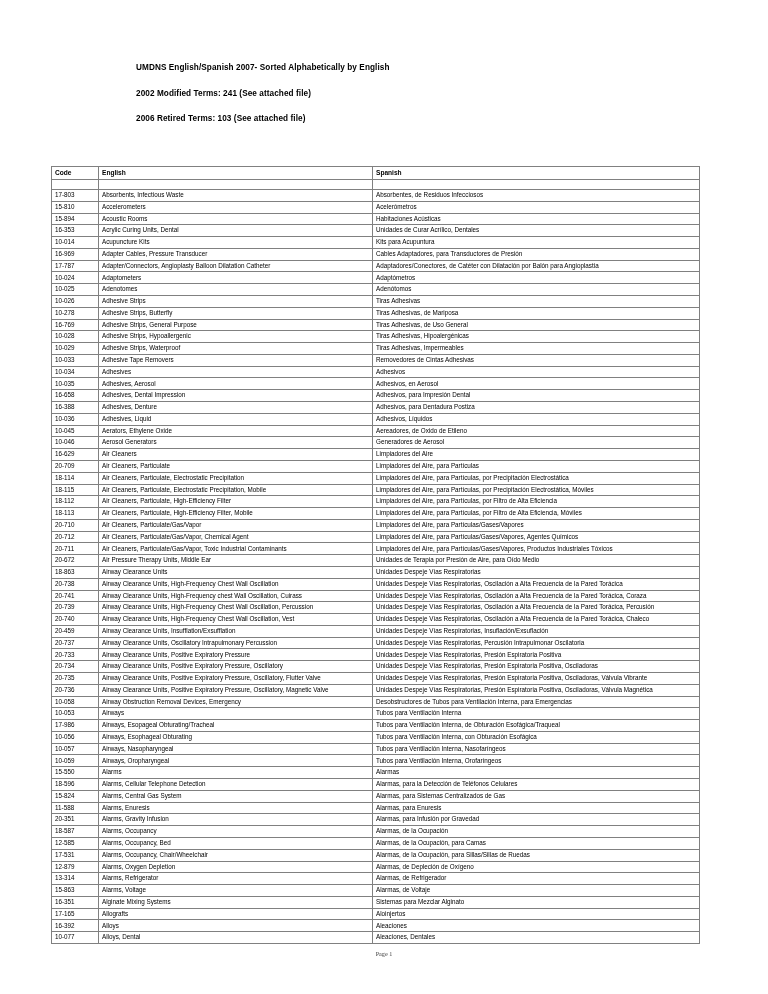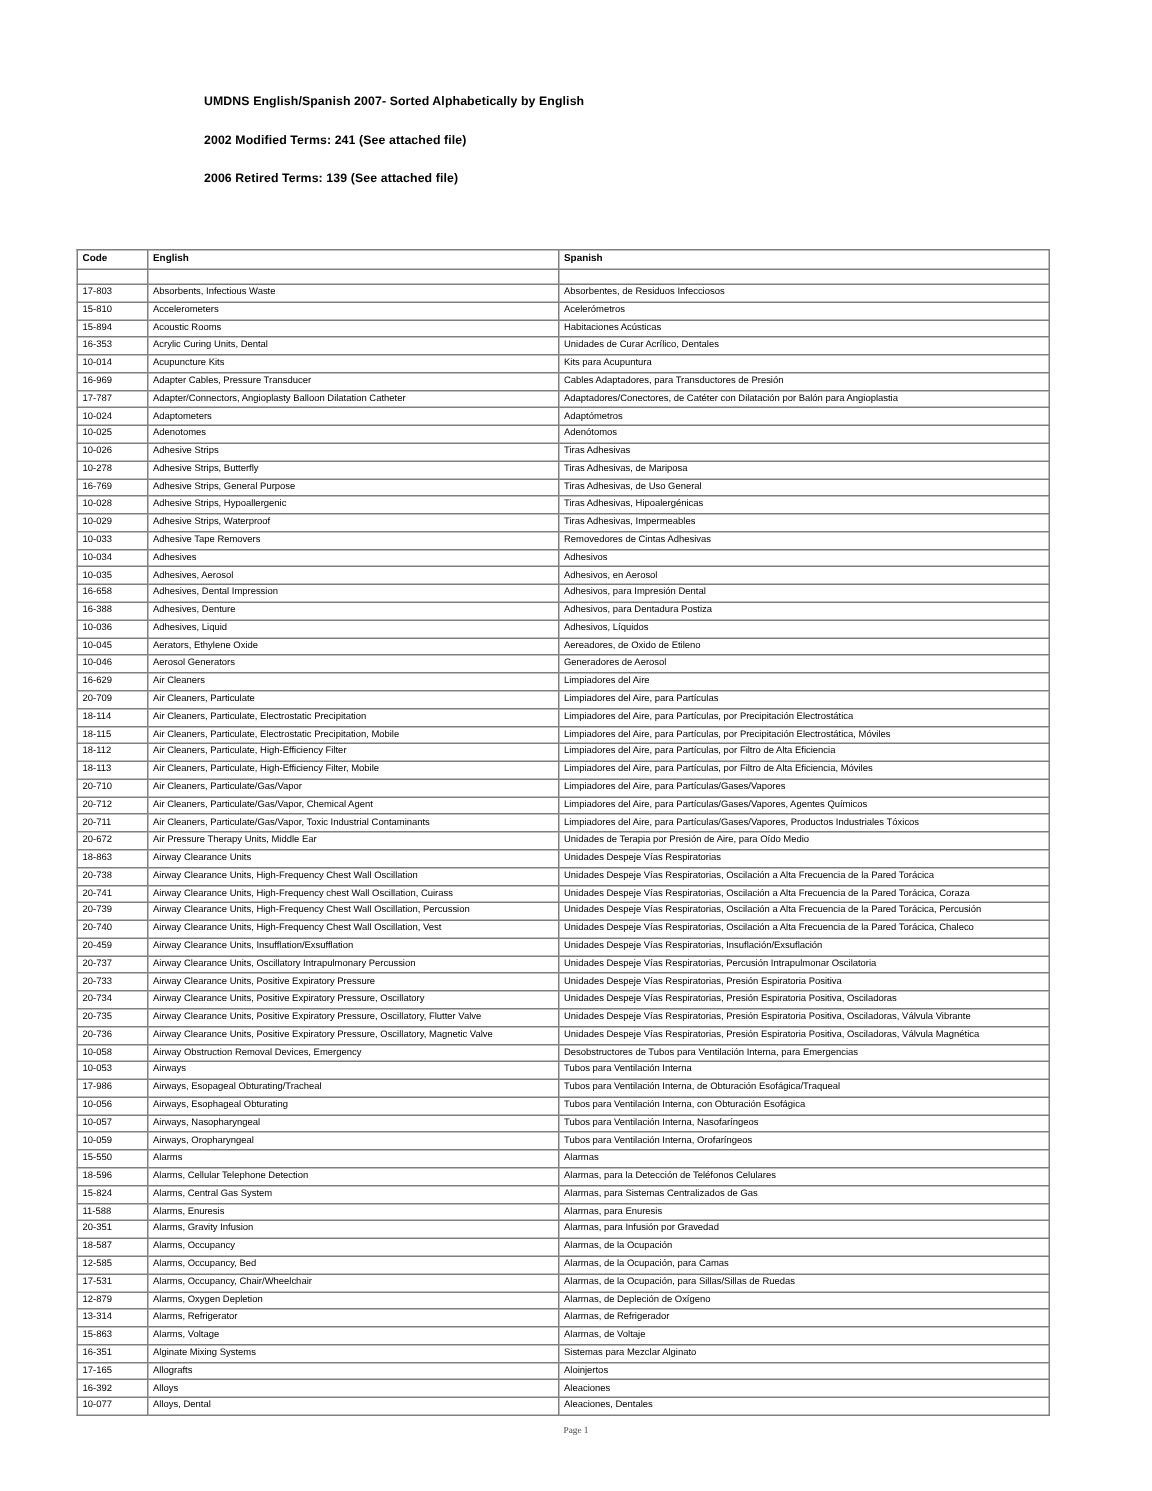--- a/index.html
+++ b/index.html
@@ -84,21 +84,21 @@
   }
 </style>
 </head>
 <body>
 
 <div class="page">
 
   <div class="header-block">
     <p class="header-line">UMDNS English/Spanish 2007- Sorted Alphabetically by English</p>
     <p class="header-line">2002 Modified Terms: 241 (See attached file)</p>
-    <p class="header-line">2006 Retired Terms: 139 (See attached file)</p>
+    <p class="header-line">2006 Retired Terms: 103 (See attached file)</p>
   </div>
 
   <table class="umdns">
     <colgroup>
       <col class="c-code">
       <col class="c-eng">
       <col class="c-spa">
     </colgroup>
     <thead>
       <tr>

